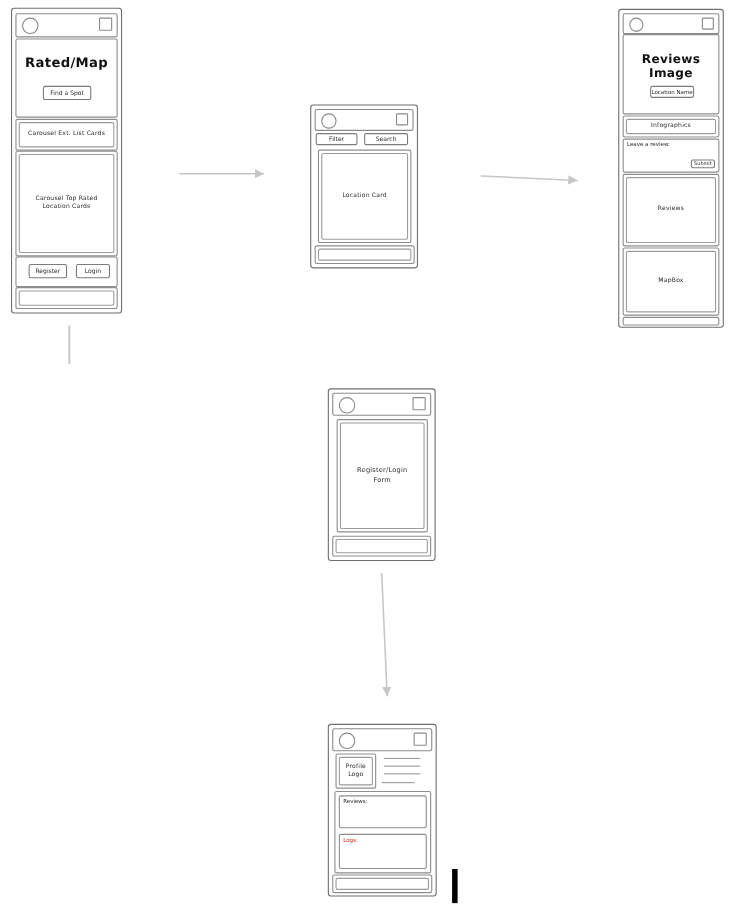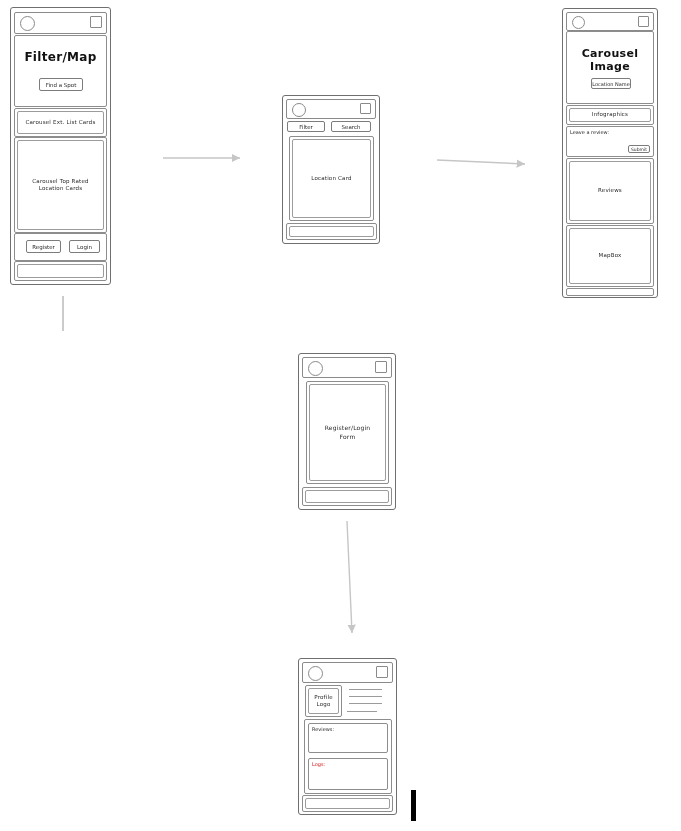--- a/index.html
+++ b/index.html
@@ -41,21 +41,21 @@
   <line x1="63" y1="296" x2="63" y2="331" stroke="#c6c6c6" stroke-width="1.8"></line>
   <line x1="347" y1="521" x2="352" y2="633" stroke="#c6c6c6" stroke-width="1.4" marker-end="url(#ah)"></line>
 </svg>
 
 <div class="frame" style="left:10px;top:7px;width:99px;height:276px;">
   <div class="statusbar" style="left:3px;top:4px;width:91px;height:20px;">
     <span class="circ" style="left:5px;top:3px;width:13px;height:13px;"></span>
     <span class="sq" style="right:4px;top:3px;width:10px;height:10px;"></span>
   </div>
   <div class="sect" style="left:3px;top:27px;width:91px;height:70px;">
-    <div class="h-big" style="top:14px;">Filter/Map</div>
+    <div class="h-big" style="top:14px;">Rated/Map</div>
     <button class="wbtn" style="left:24px;top:42px;width:44px;height:13px;">Find a Spot</button>
   </div>
   <div class="sect" style="left:3px;top:100px;width:91px;height:27px;">
     <div class="inner">
       <span class="lbl">Carousel Ext. List Cards</span>
     </div>
   </div>
   <div class="sect" style="left:3px;top:129px;width:91px;height:94px;">
     <div class="inner">
       <span class="lbl pre">Carousel Top Rated
@@ -87,21 +87,21 @@
     <div class="inner"></div>
   </div>
 </div>
 
 <div class="frame" style="left:562px;top:8px;width:94px;height:288px;">
   <div class="statusbar" style="left:3px;top:3px;width:86px;height:17px;">
     <span class="circ" style="left:5px;top:3px;width:11px;height:11px;"></span>
     <span class="sq" style="right:4px;top:3px;width:9px;height:9px;"></span>
   </div>
   <div class="sect" style="left:3px;top:22px;width:86px;height:71px;">
-    <div class="h-big" style="top:15px;font-size:11px;">Carousel Image</div>
+    <div class="h-big" style="top:15px;font-size:11px;">Reviews Image</div>
     <button class="wbtn" style="left:24px;top:46px;width:40px;height:11px;font-size:5px;">Location Name</button>
   </div>
   <div class="sect" style="left:3px;top:96px;width:86px;height:18px;">
     <div class="inner">
       <span class="lbl">Infographics</span>
     </div>
   </div>
   <div class="sect" style="left:3px;top:117px;width:86px;height:29px;">
     <span class="corner-lbl">Leave a review:</span>
     <button class="wbtn" style="right:3px;bottom:3px;width:22px;height:8px;font-size:4.5px;">Submit</button>

